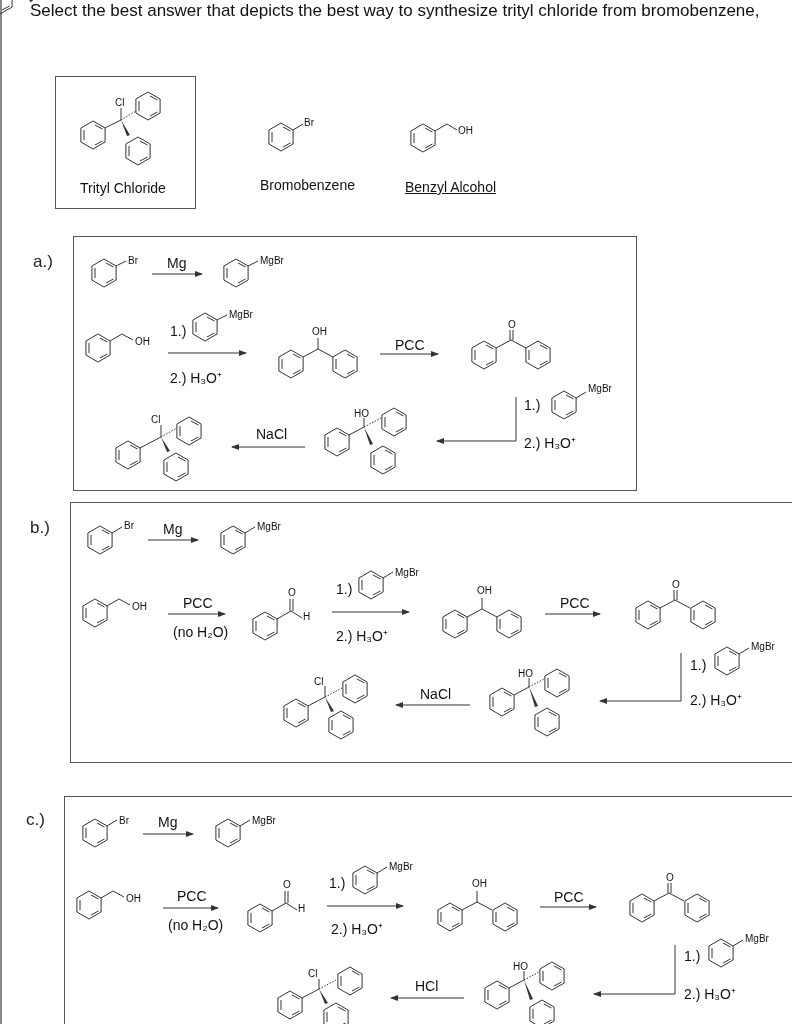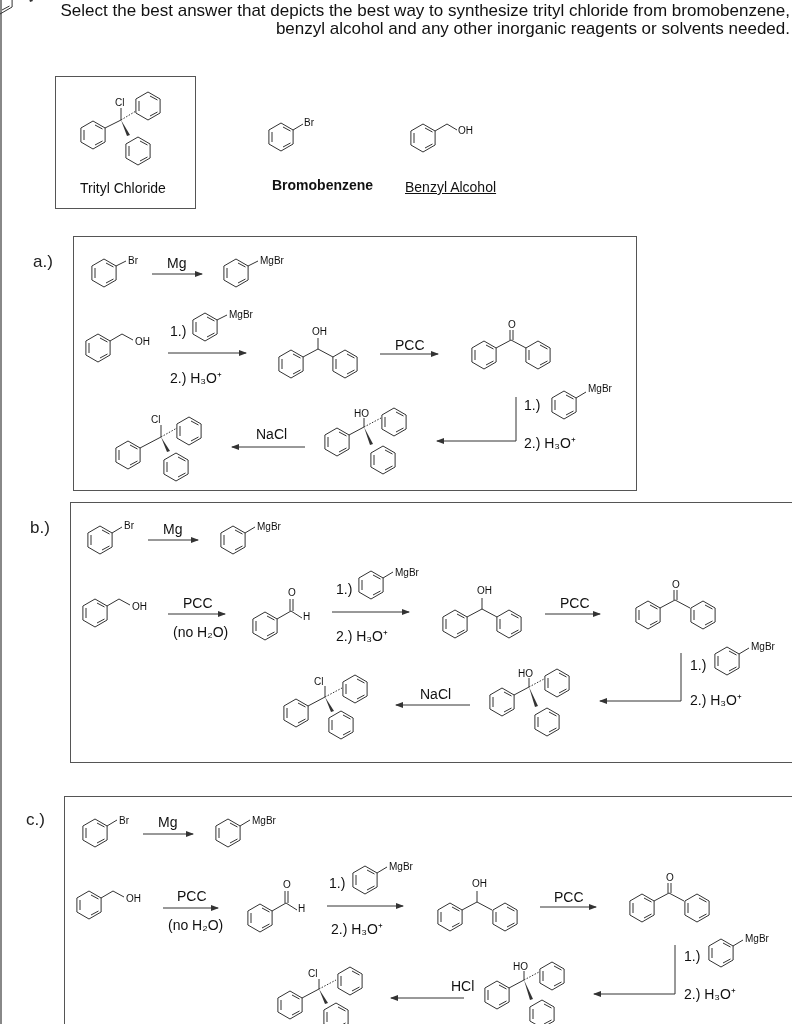--- a/index.html
+++ b/index.html
@@ -1,37 +1,36 @@
 <!DOCTYPE html>
 <html><head>
 <meta charset="utf-8">
 <style>
   html, body { margin:0; padding:0; background:#fff; }
   body { width:792px; height:1024px; position:relative; overflow:hidden; font-family:"Liberation Sans", sans-serif; color:#111; }
   .page-left-border { position:absolute; left:0; top:0; width:2px; height:1024px; background:#888; }
-  .question { position:absolute; left:30px; top:2px; font-size:17px; line-height:18px; color:#111; width:760px;text-align:right; }
+  .question { position:absolute; left:30px; top:2px; font-size:17px; line-height:18px; color:#111; width:760px; }
   .box { position:absolute; border:1.5px solid #555; box-sizing:border-box; }
   .lbl { position:absolute; font-size:14px; color:#111; white-space:nowrap; }
   .opt { position:absolute; font-size:17px; color:#222; }
   svg { position:absolute; left:0; top:0; }
   .chem text { font-family:"Liberation Sans", sans-serif; font-size:10px; fill:#111; }
 </style>
 </head>
 <body>
 
 <div class="page-left-border"></div>
 
 <div class="question">
   <div>Select the best answer that depicts the best way to synthesize trityl chloride from bromobenzene,</div>
-  <div>benzyl alcohol and any other inorganic reagents or solvents needed.</div>
 </div>
 
 <div class="box" style="left:55px;top:76px;width:141px;height:133px;"></div>
 <div class="lbl" style="left:80px;top:180px;">Trityl Chloride</div>
-<div class="lbl" style="left:272px;top:177px;font-weight:bold;">Bromobenzene</div>
+<div class="lbl" style="left:260px;top:177px;">Bromobenzene</div>
 <div class="lbl" style="left:405px;top:179px;text-decoration:underline;">Benzyl Alcohol</div>
 
 <div class="box" style="left:73px;top:236px;width:564px;height:255px;"></div>
 <div class="box" style="left:70px;top:502px;width:730px;height:261px;"></div>
 <div class="box" style="left:64px;top:796px;width:735px;height:240px;"></div>
 
 <div class="opt" style="left:33px;top:252px;">a.)</div>
 <div class="opt" style="left:30px;top:518px;">b.)</div>
 <div class="opt" style="left:26px;top:810px;">c.)</div>
 
@@ -54,21 +53,21 @@
 <div class="lbl" style="left:420px;top:686px;">NaCl</div>
 
 <div class="lbl" style="left:158px;top:814px;">Mg</div>
 <div class="lbl" style="left:177px;top:888px;">PCC</div>
 <div class="lbl" style="left:168px;top:917px;">(no H₂O)</div>
 <div class="lbl" style="left:329px;top:875px;">1.)</div>
 <div class="lbl" style="left:331px;top:919px;">2.) H₃O⁺</div>
 <div class="lbl" style="left:554px;top:889px;">PCC</div>
 <div class="lbl" style="left:684px;top:948px;">1.)</div>
 <div class="lbl" style="left:684px;top:984px;">2.) H₃O⁺</div>
-<div class="lbl" style="left:415px;top:978px;margin-left:36px;">HCl</div>
+<div class="lbl" style="left:415px;top:978px;">HCl</div>
 
 <svg class="chem" width="792" height="1024" viewBox="0 0 792 1024">
   <defs>
     <g id="ring" fill="none" stroke="#333" stroke-width="1">
       <polygon points="0,-14 12.1,-7 12.1,7 0,14 -12.1,7 -12.1,-7"></polygon>
       <line x1="-9" y1="-5" x2="-9" y2="5"></line>
       <line x1="2" y1="-10" x2="9.5" y2="-6"></line>
       <line x1="2" y1="10" x2="9.5" y2="6"></line>
     </g>
     <marker id="ah" markerWidth="8" markerHeight="6" refX="7" refY="3" orient="auto">

